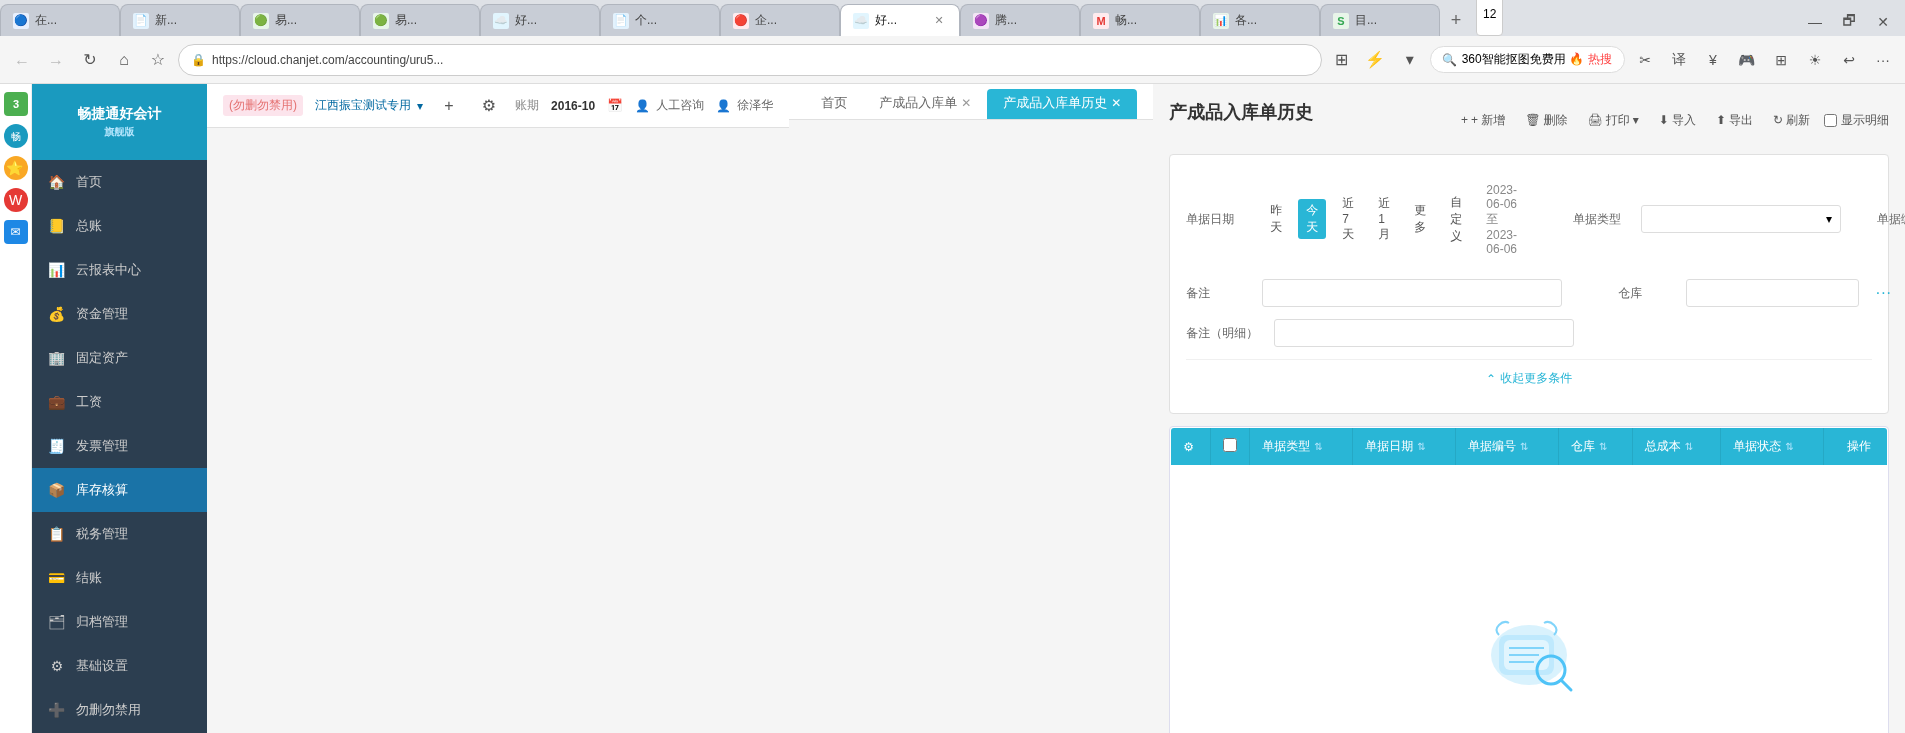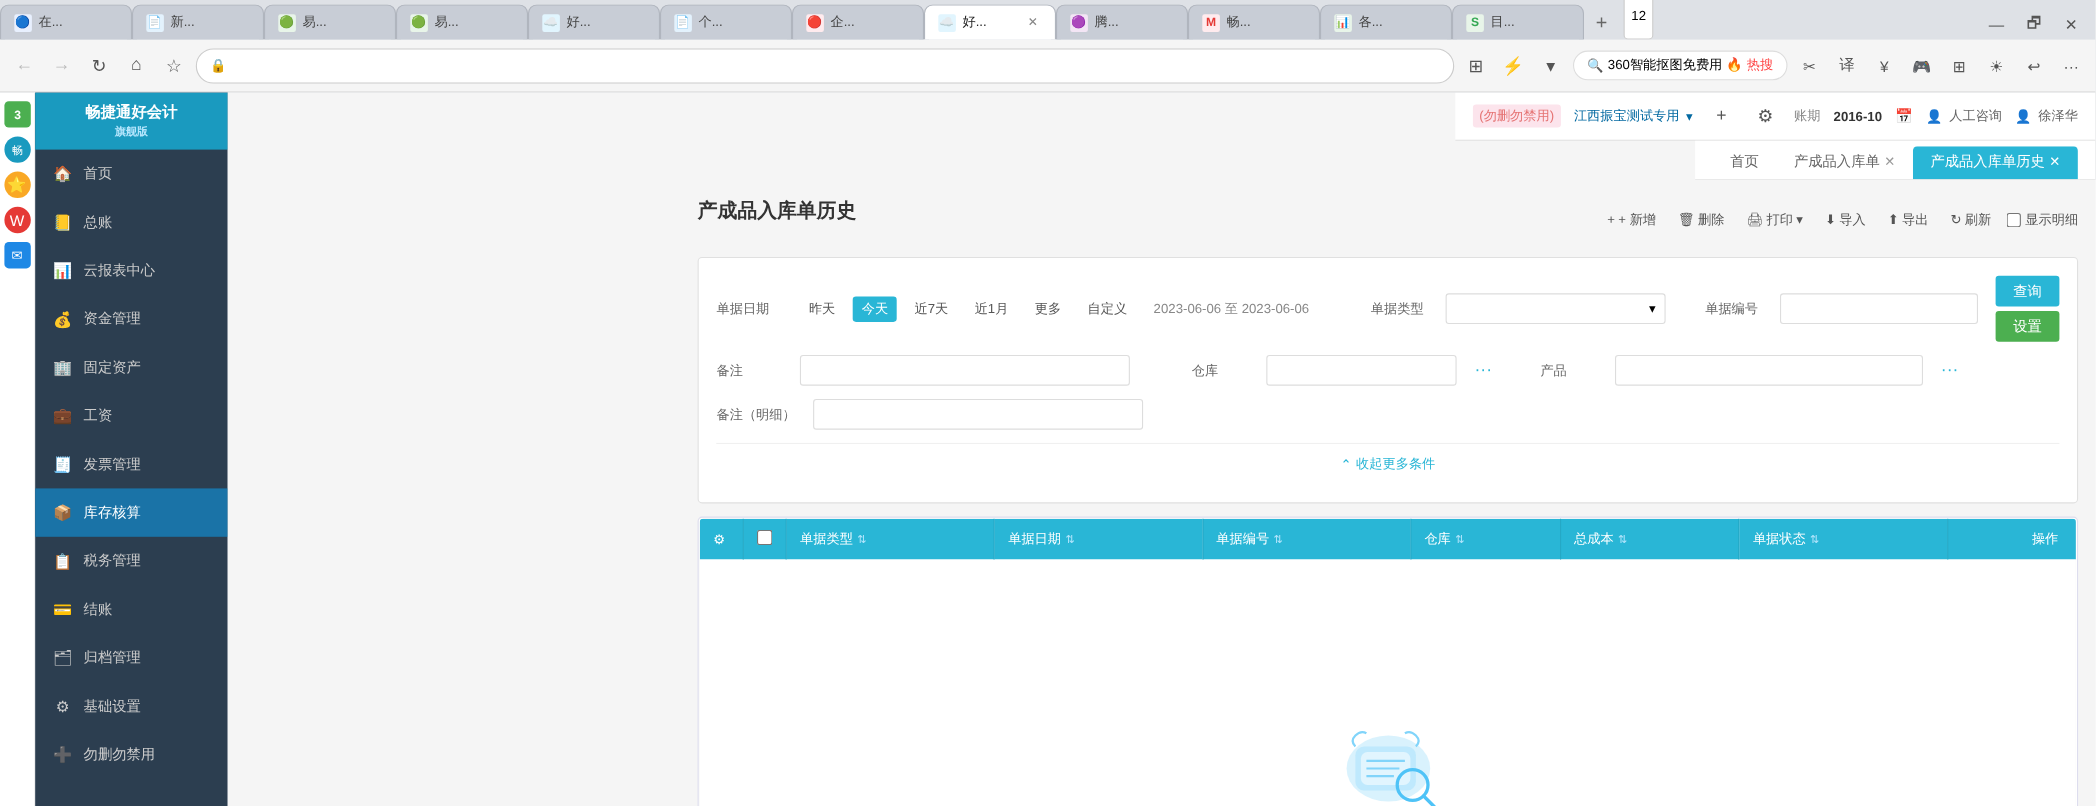--- a/index.html
+++ b/index.html
@@ -33,28 +33,28 @@
 
     
     .main-area { flex: 1; display: flex; overflow: hidden; }
 
     
     .app-sidebar { width: 32px; background: #fff; display: flex; flex-direction: column; align-items: center; padding: 8px 0; gap: 8px; border-right: 1px solid #eee; }
     .app-icon { width: 24px; height: 24px; border-radius: 4px; display: flex; align-items: center; justify-content: center; font-size: 14px; cursor: pointer; }
 
     
     .nav-sidebar { width: 175px; background: #2c3e50; display: flex; flex-direction: column; }
-    .nav-header { height: 52px; background: #1a9abf; display: flex; align-items: center; justify-content: center; color: #fff; font-size: 14px; font-weight: bold; flex-direction: column; }
+    .nav-header { height: 76px; background: #1a9abf; display: flex; align-items: center; justify-content: center; color: #fff; font-size: 14px; font-weight: bold; flex-direction: column; }
     .nav-header-sub { font-size: 10px; color: #b3e5fc; margin-top: 2px; }
     .nav-item { height: 44px; display: flex; align-items: center; padding: 0 16px; gap: 10px; color: #ccc; cursor: pointer; font-size: 13px; }
     .nav-item.active { background: #1a73a7; color: #fff; }
     .nav-item-icon { width: 18px; height: 18px; display: flex; align-items: center; justify-content: center; font-size: 14px; }
 
     
-    .content-area { flex: 1; display: flex; flex-direction: column; background: #f5f5f5; overflow: hidden; align-items: flex-end; }
+    .content-area { flex: 1; display: flex; flex-direction: row; background: #f5f5f5; overflow: hidden; }
 
     
     .content-topbar { height: 44px; background: #fff; border-bottom: 1px solid #e0e0e0; display: flex; align-items: center; padding: 0 16px; gap: 12px; }
     .company-select { display: flex; align-items: center; gap: 6px; font-size: 12px; color: #0369a1; cursor: pointer; }
     .period-label { font-size: 12px; color: #888; }
     .period-value { font-size: 12px; color: #333; font-weight: bold; }
     .top-right { margin-left: auto; display: flex; align-items: center; gap: 12px; }
     .user-info { display: flex; align-items: center; gap: 6px; font-size: 12px; color: #666; }
 
     
@@ -176,20 +176,21 @@
   </div>
 
   <div class="address-bar">
     <div class="nav-btn disabled">←</div>
     <div class="nav-btn disabled">→</div>
     <div class="nav-btn">↻</div>
     <div class="nav-btn">⌂</div>
     <div class="nav-btn">☆</div>
     <div class="address-input">
       <span class="lock-icon">🔒</span>
+      <span class="address-text">https://cloud.chanjet.com/accounting/uru5...</span>
     </div>
     <div class="nav-btn">⊞</div>
     <div class="nav-btn">⚡</div>
     <div class="nav-btn">▾</div>
     <div class="search-box">
       <span>🔍</span>
       <span>360智能抠图免费用</span>
       <span class="hot-tag">🔥 热搜</span>
     </div>
     <div class="ext-btn">✂</div>

